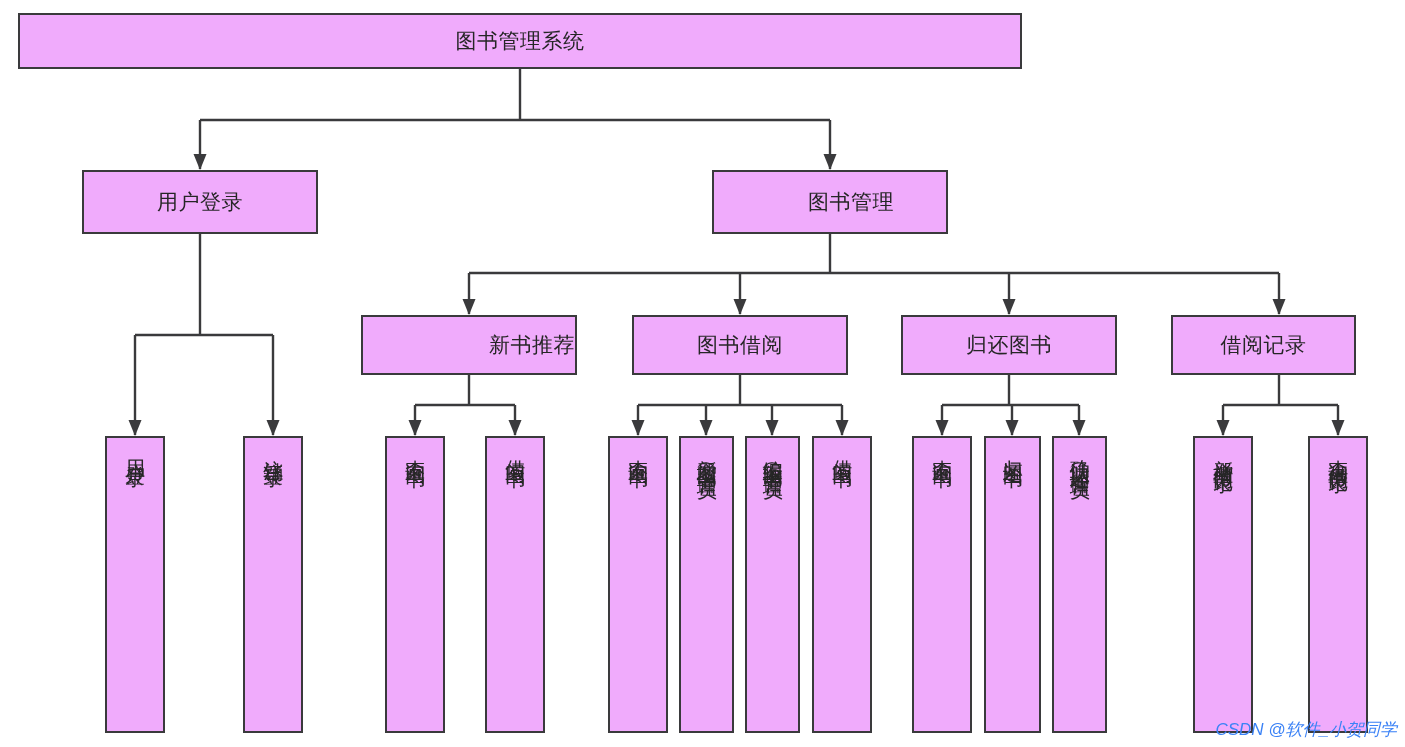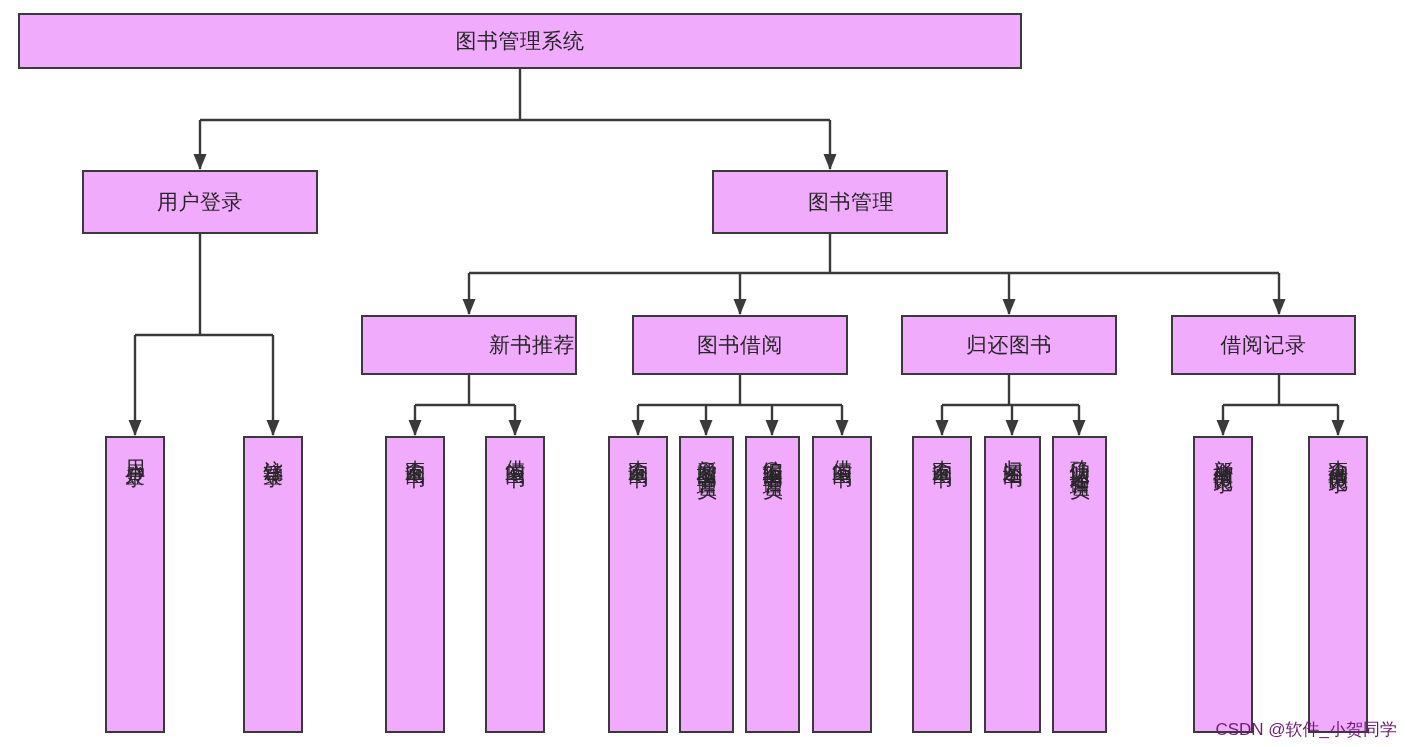--- a/index.html
+++ b/index.html
@@ -65,23 +65,24 @@
   }
   .arrow-head {
     fill: #3a3a3c;
     stroke: none;
   }
   .watermark {
     position: absolute;
     right: 8px;
     bottom: 6px;
     font-size: 17px;
-    color: #701a75;
+    color: #3b82f6;
     white-space: nowrap;
     user-select: none;
+    font-style: italic;
   }
 </style>
 </head>
 <body>
 
 <div id="diagram-root">
   <svg class="connectors" viewBox="0 0 1405 747" id="connector-svg">
       <path d="M 520 69 L 520 120" class="conn"></path>
       <path d="M 200 120 L 830 120" class="conn"></path>
       <path d="M 200 120 L 200 169" class="conn"></path>

